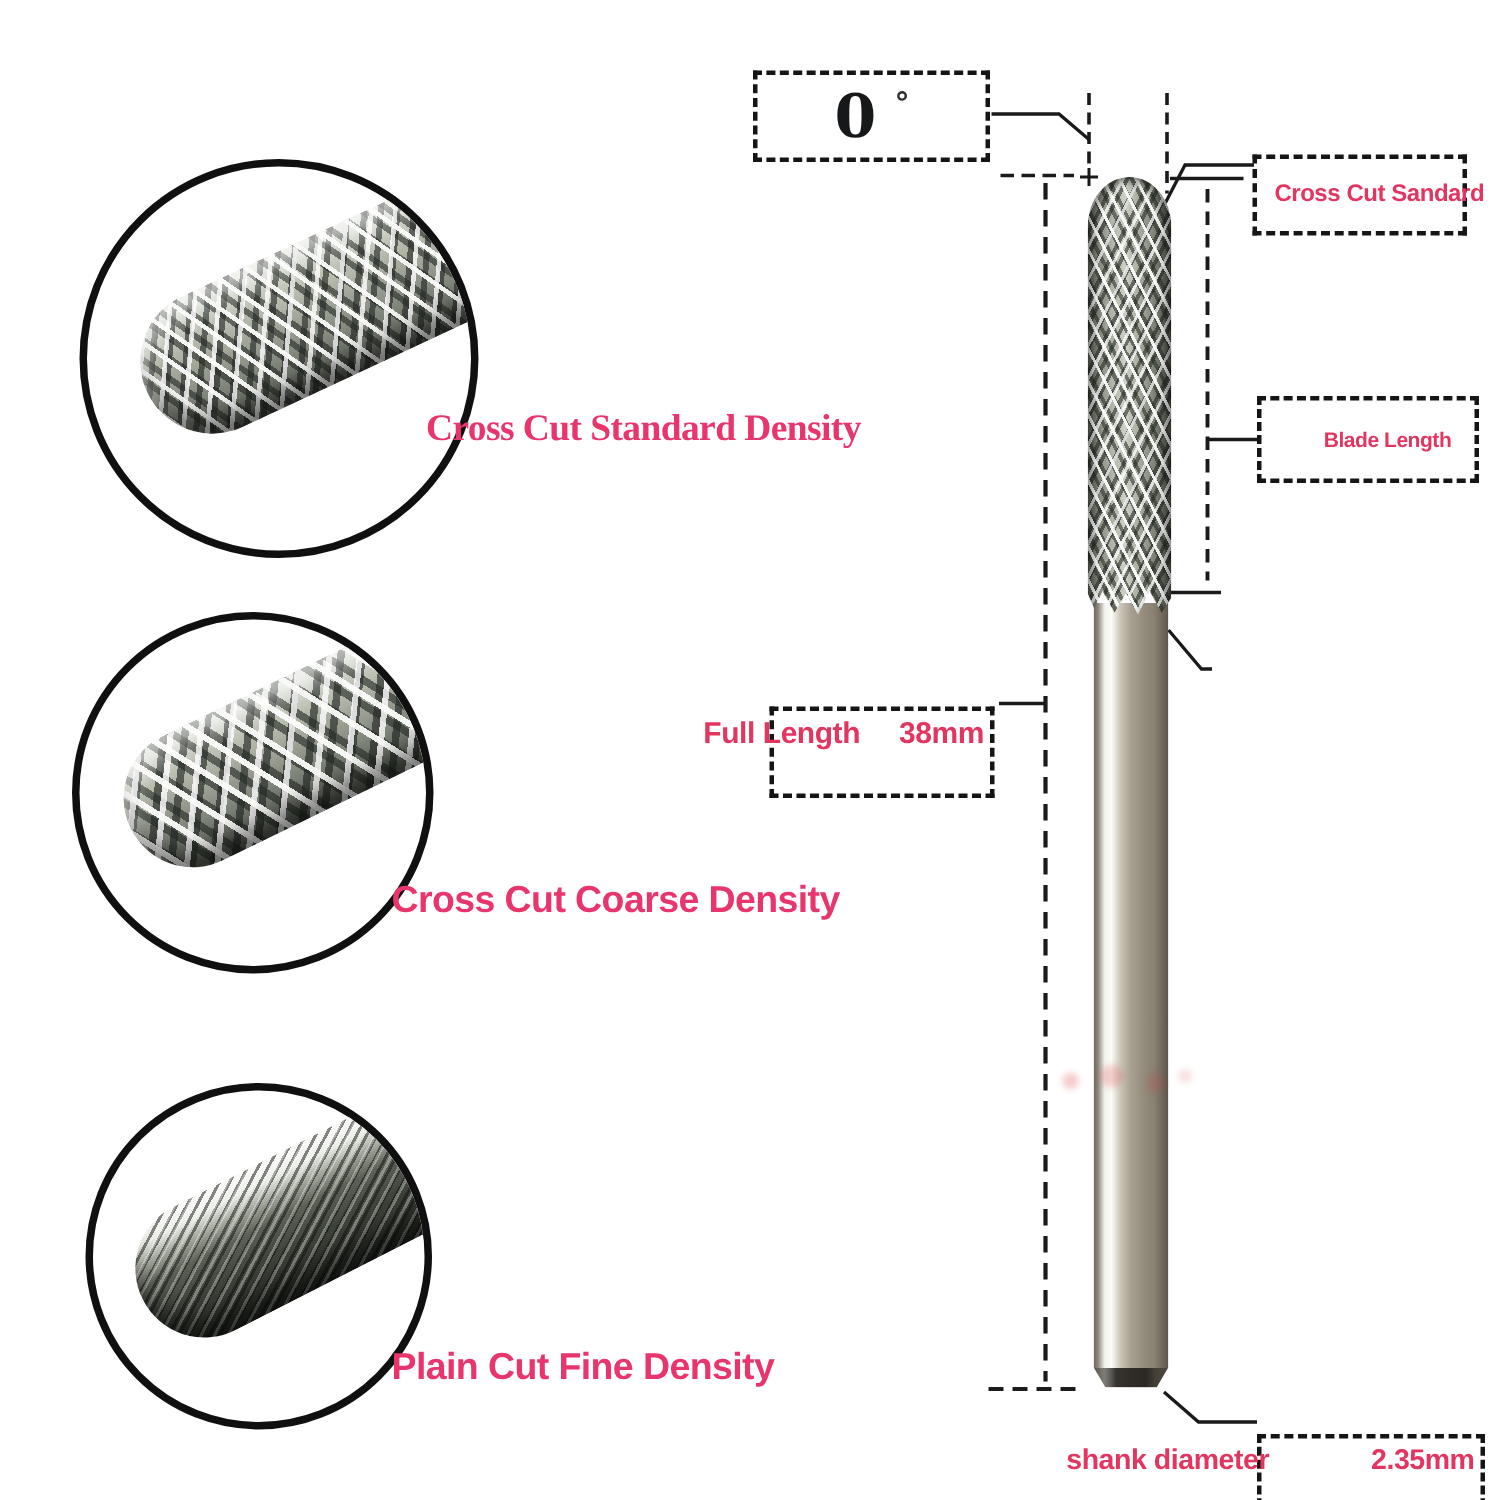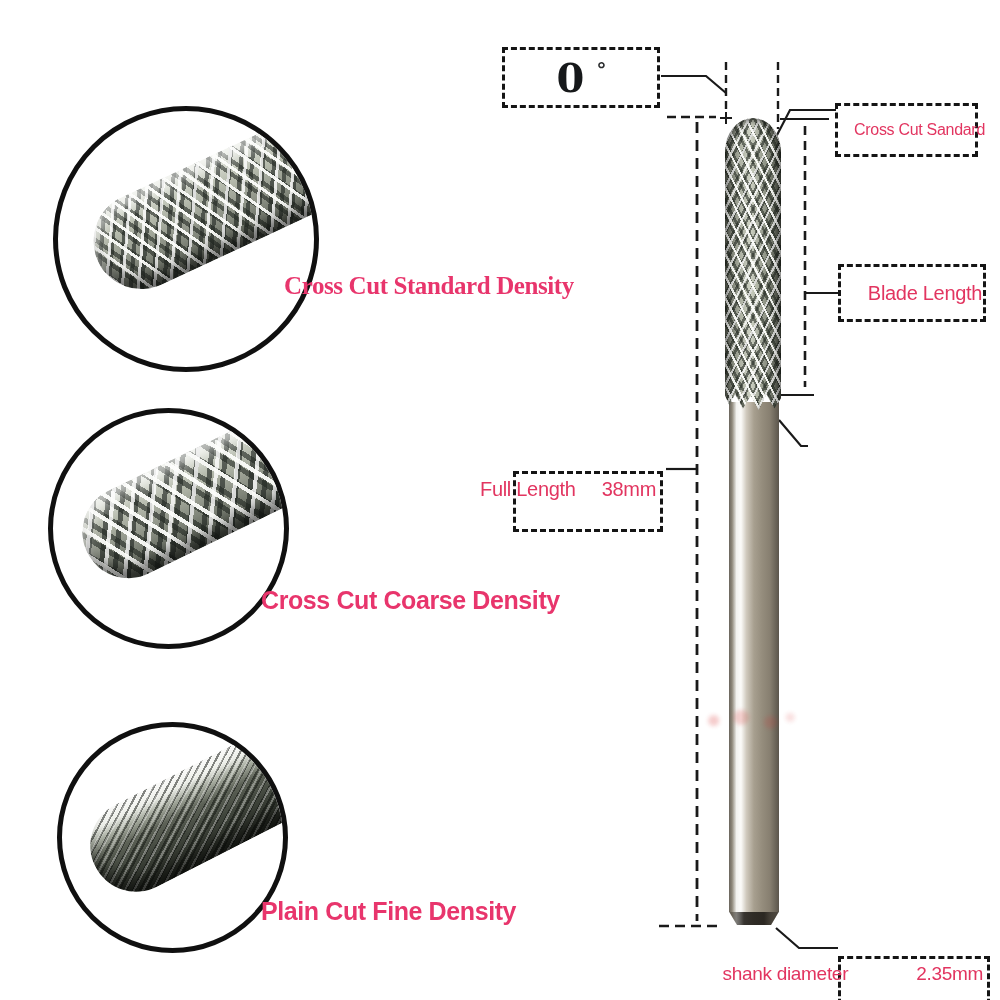--- a/index.html
+++ b/index.html
@@ -8,36 +8,36 @@
     font-family:"Liberation Sans",sans-serif;
   }
   svg.lines{position:absolute;left:0;top:0;width:1000px;height:1000px;pointer-events:none;}
 
   
   .dash-box{
     position:absolute;border:3px dashed #151515;box-sizing:border-box;
     display:flex;align-items:center;justify-content:center;background:transparent;
   }
   .anno-text{
-    font-weight:normal;color:#e23560;letter-spacing:-0.3px;white-space:nowrap;padding-left:26px;
+    font-weight:bold;color:#e23560;letter-spacing:-0.3px;white-space:nowrap;padding-left:26px;
   }
   .two-line{flex-direction:row;align-items:flex-start;justify-content:flex-end;
     padding:4px 4px 4px 8px;margin-top:32px;}
 
   
   .angle-box{left:502px;top:47px;width:158px;height:61px;gap:13px;}
   .angle-value{font-family:"DejaVu Serif","Liberation Serif",serif;font-weight:bold;
     font-size:40px;color:#16181a;line-height:1;}
   .angle-degree{font-size:21px;color:#2a2c2e;font-weight:bold;align-self:flex-start;
     margin-top:8px;line-height:1;}
 
   .box-crosscut{left:835px;top:103px;width:143px;height:54px;}
   .box-crosscut .anno-text{font-size:16px;}
   .box-blade-length{left:838px;top:264px;width:148px;height:58px;}
-  .box-blade-length .anno-text{font-size:20px;}
+  .box-blade-length .anno-text{font-size:14px;}
   .box-blade-diameter{left:807px;top:436px;width:184px;height:55px;}
   .box-blade-diameter .anno-text{font-size:20px;}
   .box-full-length{left:513px;top:439px;width:150px;height:61px;}
   .box-full-length .anno-text{font-size:20px;}
   .box-shank-diameter{left:838px;top:924px;width:152px;height:66px;gap:42px;}
   .box-shank-diameter .anno-text{font-size:19px;}
 
   
   .blade{
     position:absolute;left:725px;top:118px;width:56px;height:292px;

